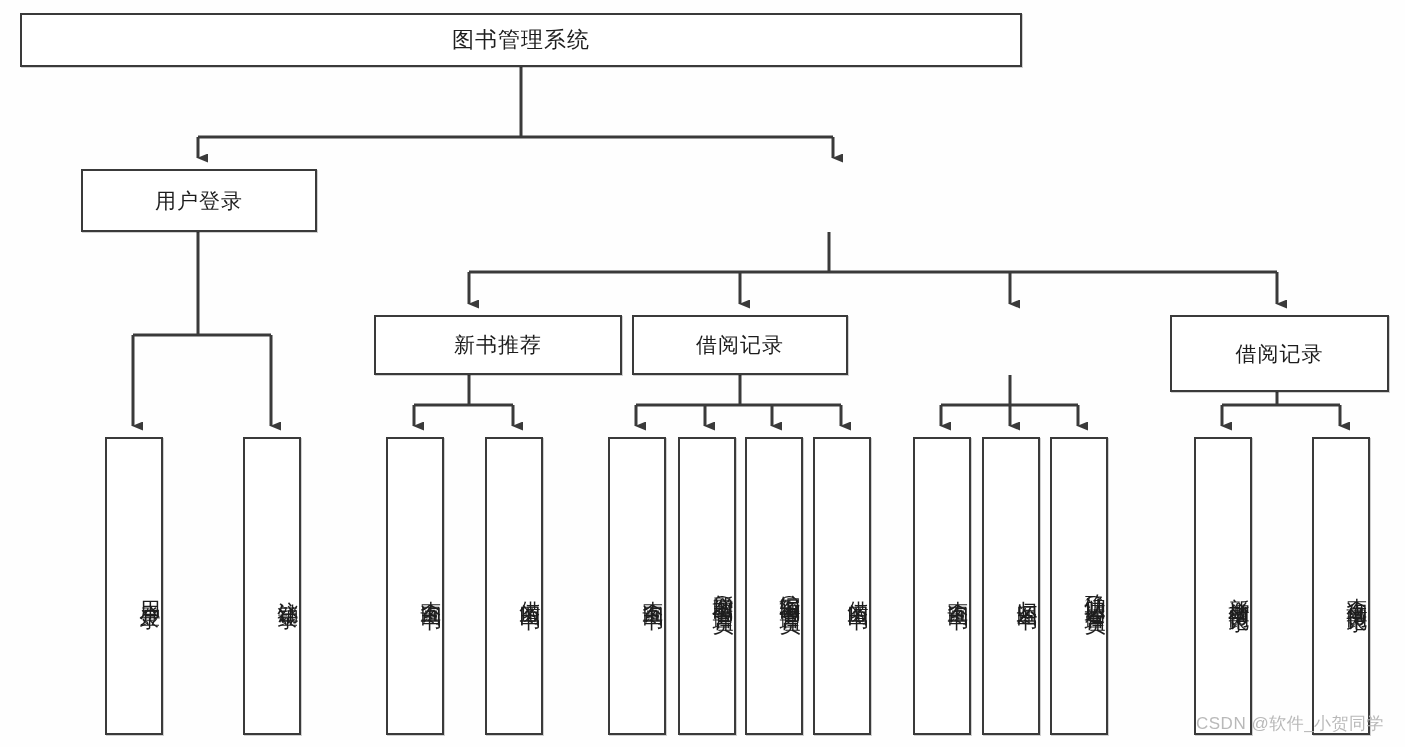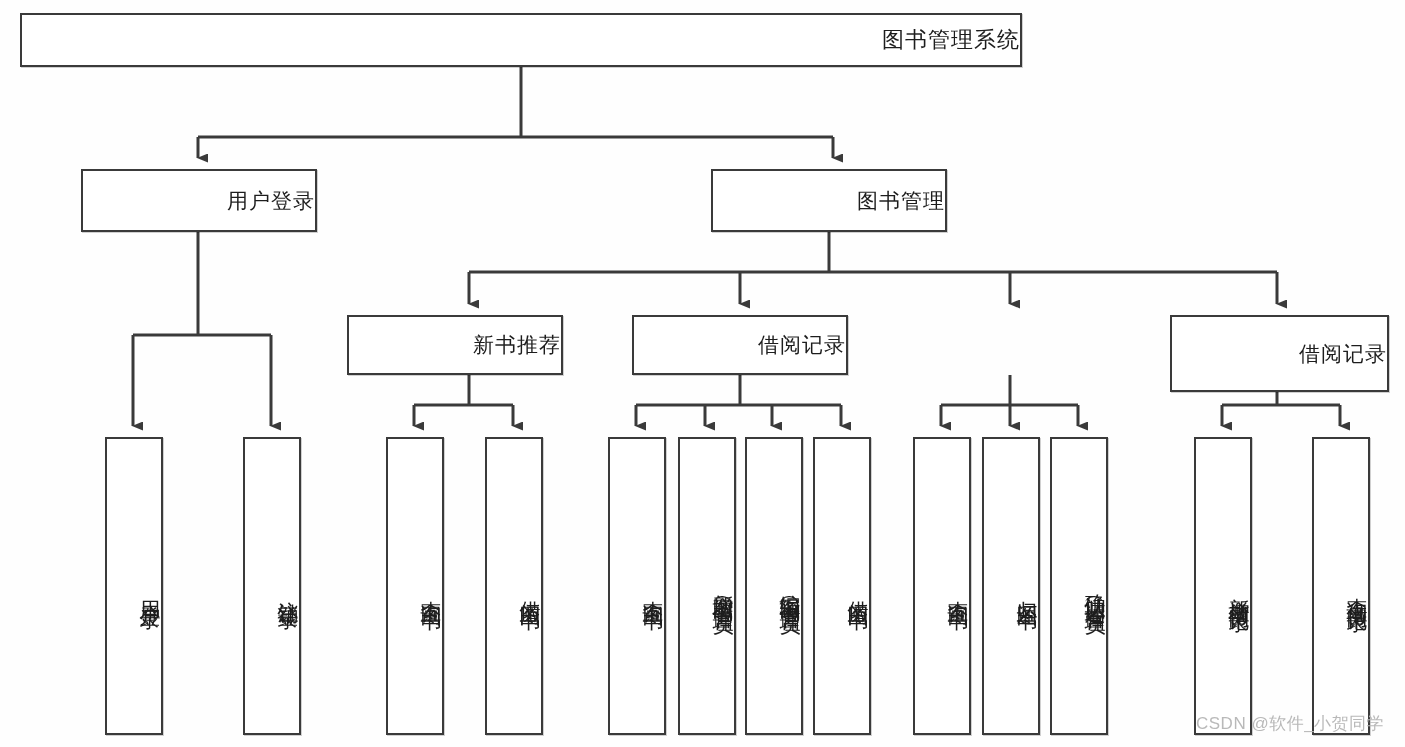--- a/index.html
+++ b/index.html
@@ -9,21 +9,21 @@
     background:#fefefe;
   }
   #stage{position:relative;width:1405px;height:747px;background:#fefefe;}
   svg.wires{position:absolute;left:0;top:0;width:1405px;height:747px;}
 
   .node{
     position:absolute;
     box-sizing:border-box;
     background:#ffffff;
     border:2.5px solid #3a3a3a;
-    display:flex;align-items:center;justify-content:flex-end;
+    display:flex;align-items:center;justify-content:center;
     color:#1d1d1d;
     box-shadow:1px 1px 0 rgba(0,0,0,0.18);
   }
   .node.h{
     font-size:21px;
     letter-spacing:1px;
     white-space:nowrap;
   }
   .node.root{font-size:22px;}
   .node.v{
@@ -108,25 +108,22 @@
     </g>
   </svg>
 
   <div class="node h root" style="left:20px;top:13px;width:1002px;height:54px;">
     <span>图书管理系统</span>
   </div>
 
   <div class="node h" style="left:81px;top:169px;width:236px;height:63px;">
     <span>用户登录</span>
   </div>
-  <div class="node h" style="left:711px;top:169px;width:236px;height:63px;">
-    <span>图书管理</span>
-  </div>
 
-  <div class="node h" style="left:347px;top:315px;width:216px;height:60px;">
+  <div class="node h" style="left:374px;top:315px;width:248px;height:60px;">
     <span>新书推荐</span>
   </div>
   <div class="node h" style="left:632px;top:315px;width:216px;height:60px;">
     <span>借阅记录</span>
   </div>
   <div class="node h" style="left:1170px;top:315px;width:219px;height:77px;">
     <span>借阅记录</span>
   </div>
 
   <div class="node v" style="left:105px;top:437px;width:58px;height:298px;">

